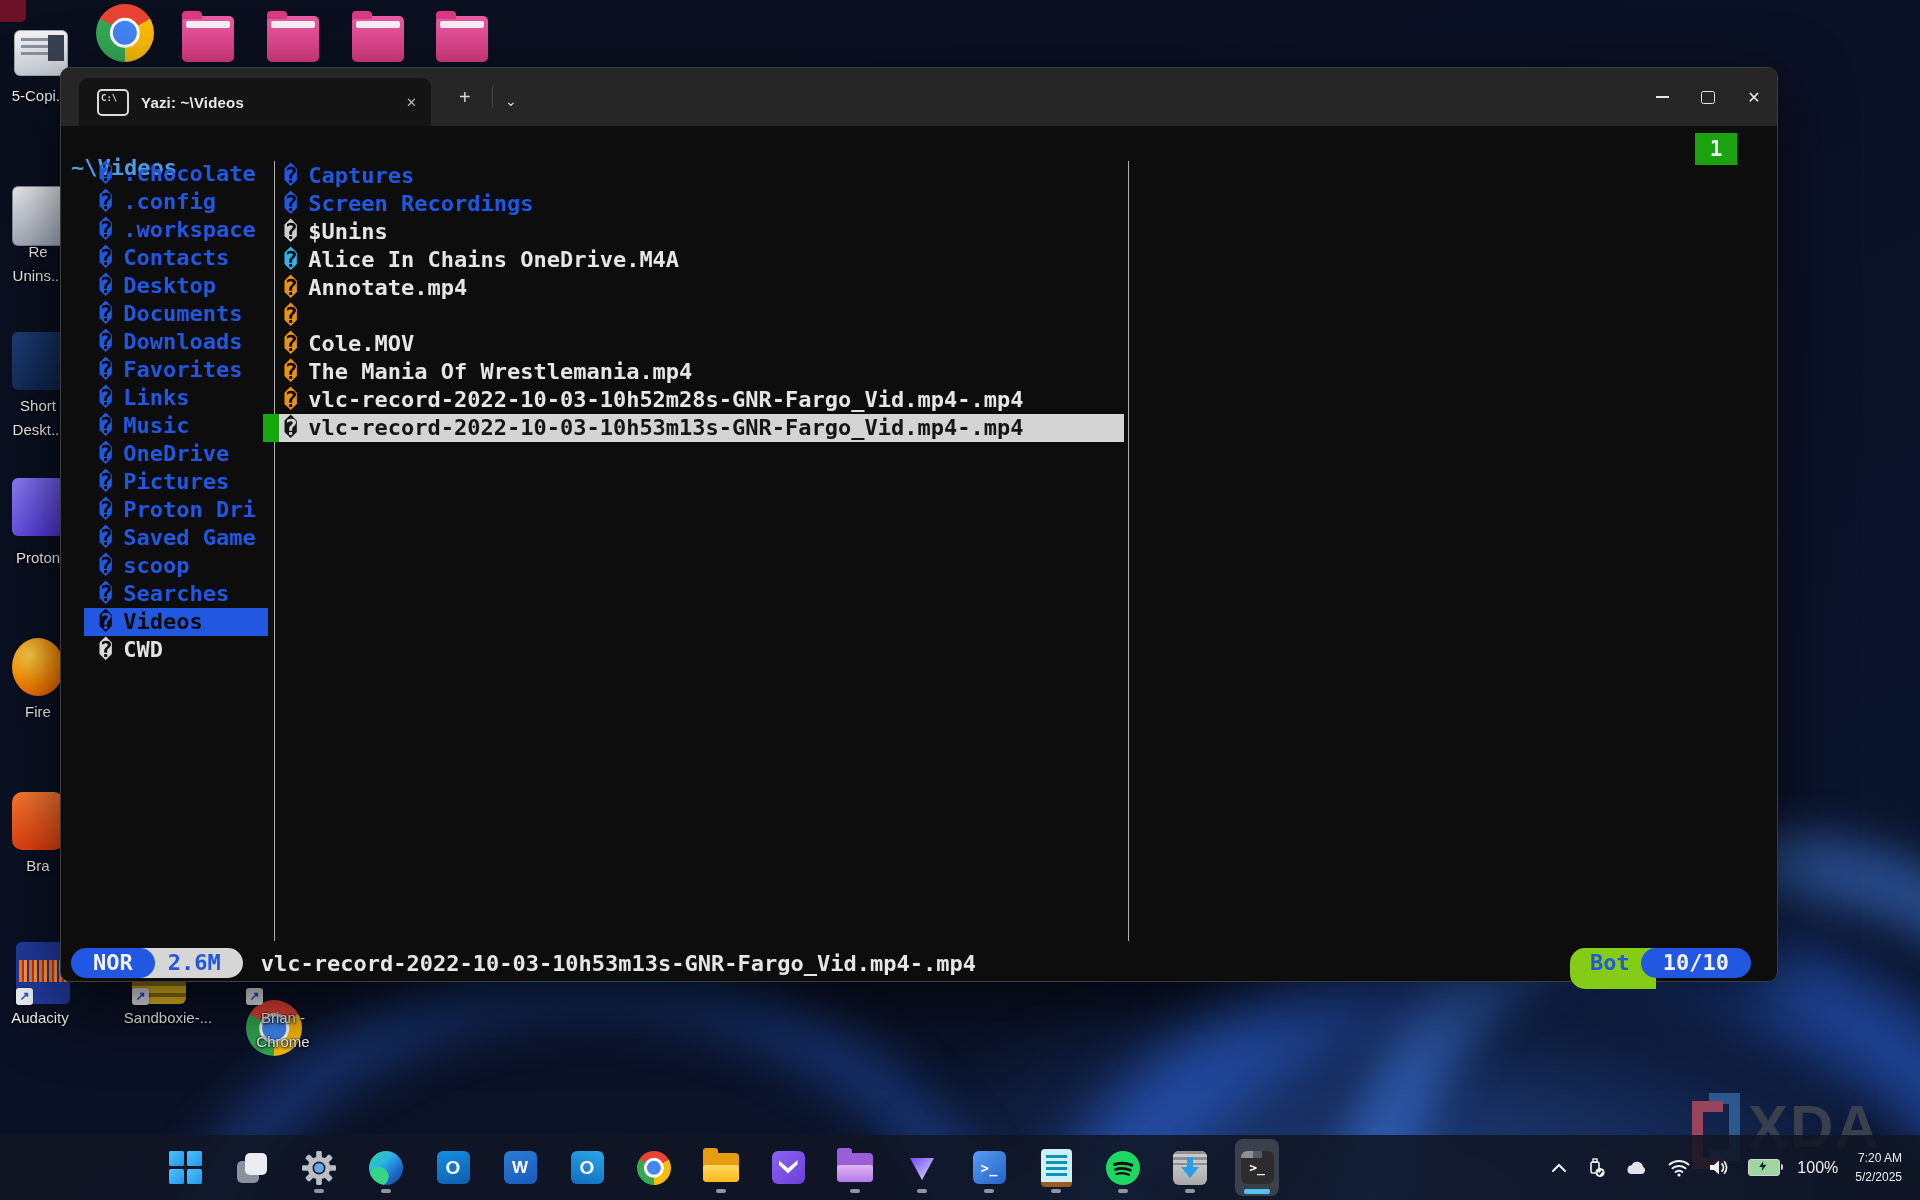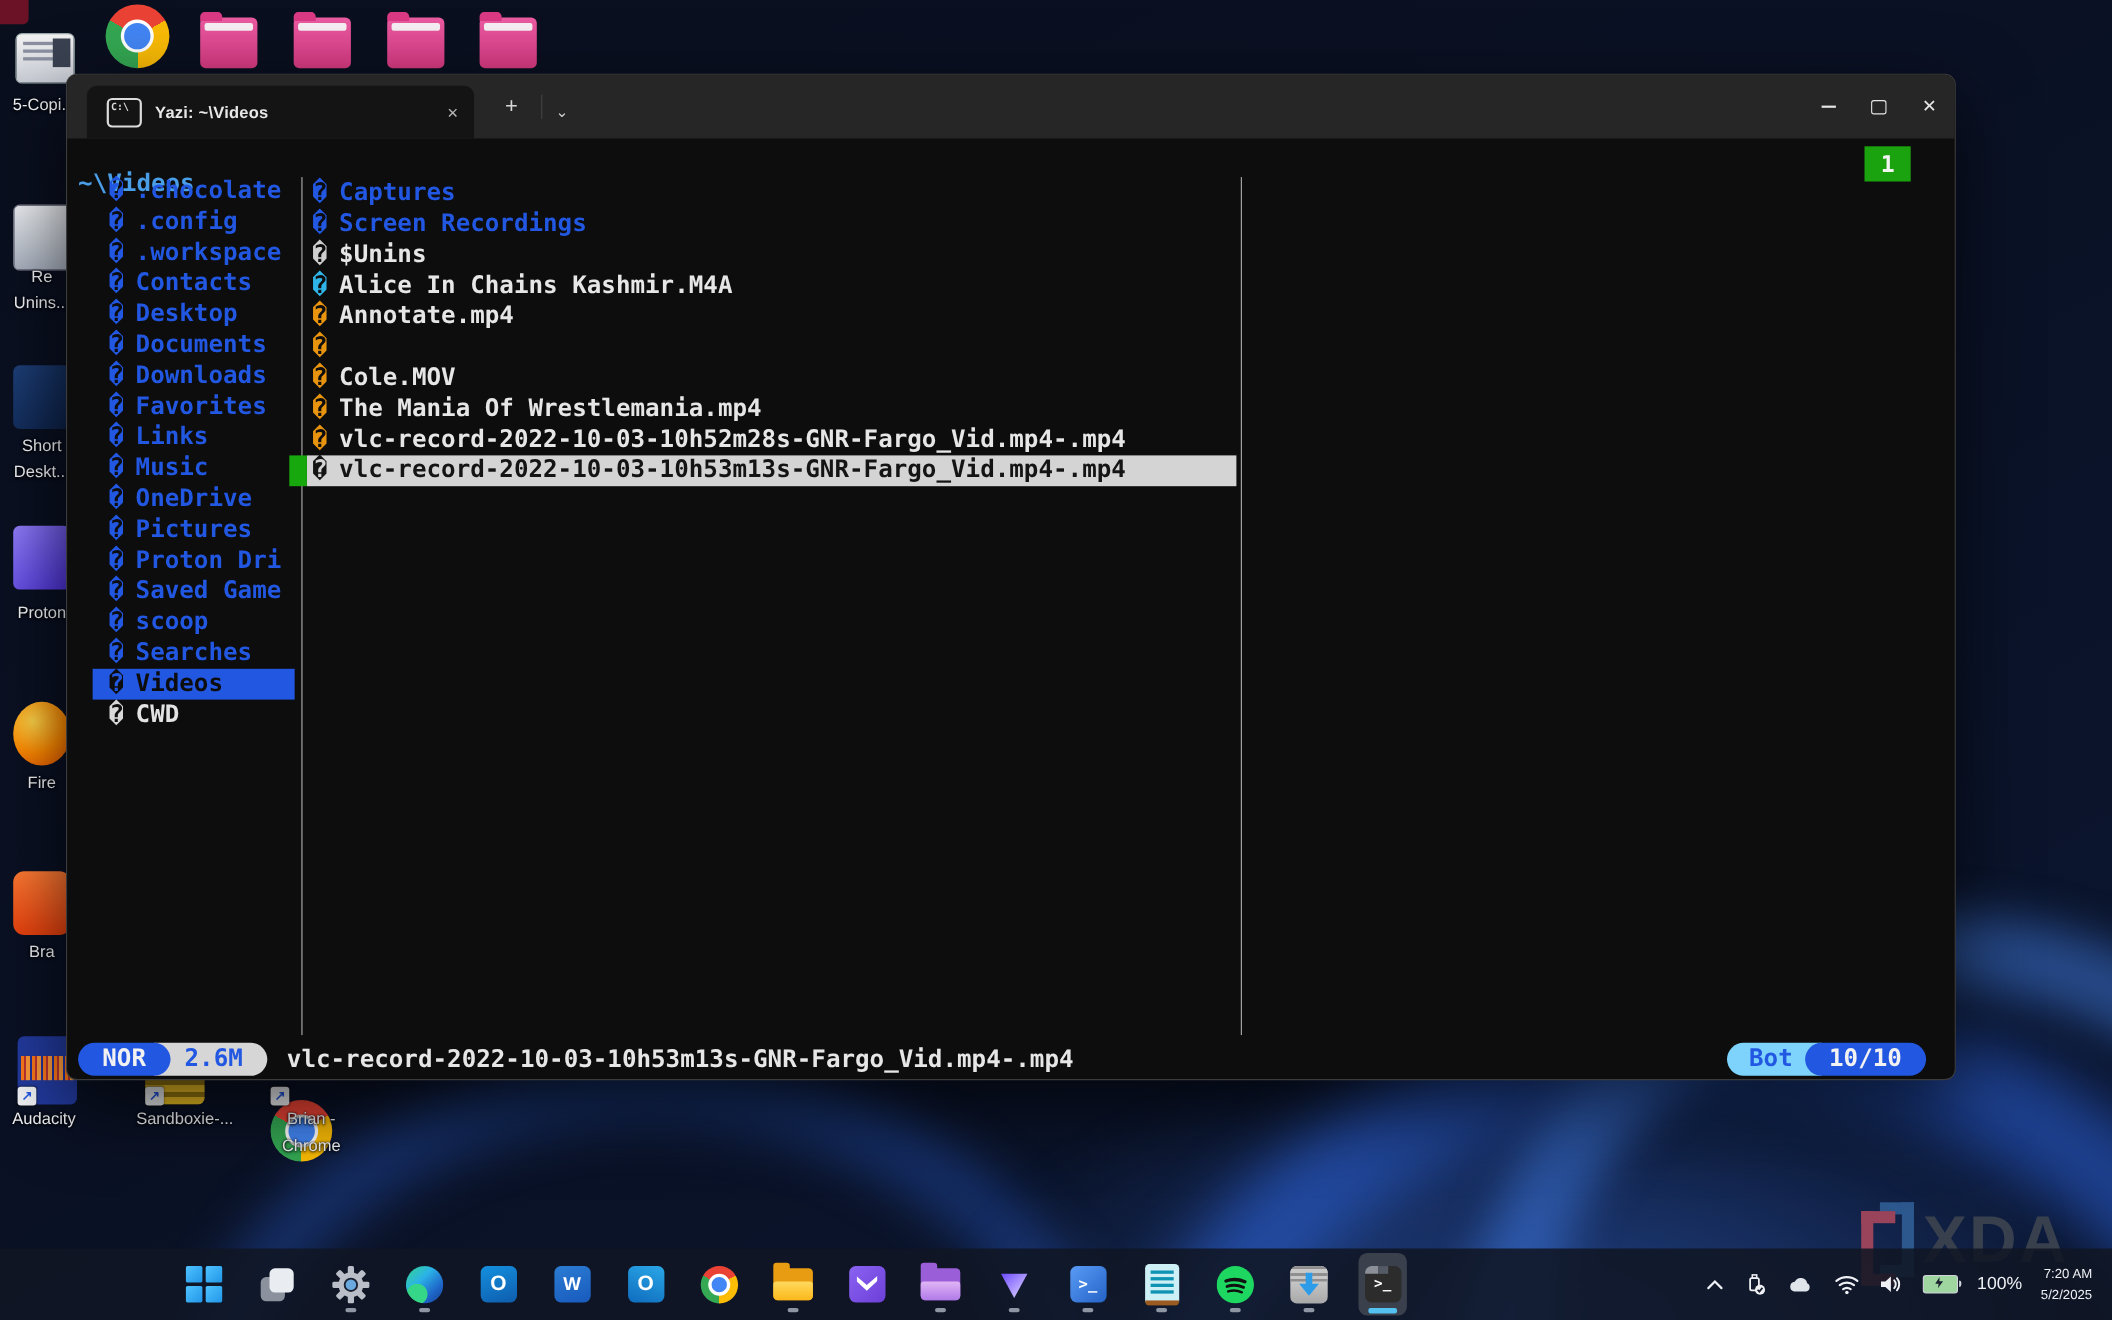--- a/index.html
+++ b/index.html
@@ -88,21 +88,21 @@
   #renamebox .rlabel{position:absolute;left:14px;top:-15px;padding:0 3px;background:#0d0d0d;color:#2257e2;font-weight:700;}
   #renamebox .rval{position:absolute;left:12px;top:20px;color:#ececec;font-weight:600;}
   .cursor{display:inline-block;width:2px;height:24px;background:#ececec;vertical-align:-4px;}
   
   #status{position:absolute;left:10px;top:822px;height:30px;display:flex;align-items:center;font-weight:700;}
   .pill{height:30px;line-height:30px;padding:0 22px;}
   #mode{background:#2257e2;color:#f2f2f2;border-radius:15px;position:relative;z-index:2;}
   #fsize{background:#d6d6d6;color:#2257e2;border-radius:0 15px 15px 0;margin-left:-15px;padding-left:28px;z-index:1;}
   #fname{margin-left:18px;color:#e6e6e6;font-weight:600;}
   #status-right{position:absolute;right:26px;top:822px;height:30px;display:flex;font-weight:700;}
-  #spos{background:#7dd3fc;color:#2257e2;border-radius:15px 0 0 15px;padding:0 26px 4px 20px;height:26px;line-height:30px;}
+  #spos{background:#84cc16;color:#2257e2;border-radius:15px 0 0 15px;padding:0 26px 15px 20px;height:26px;line-height:30px;}
   #scount{background:#2257e2;color:#f2f2f2;border-radius:15px;margin-left:-15px;padding:0 22px;height:30px;line-height:30px;}
   
   #xda{position:absolute;left:1692px;top:1092px;display:flex;align-items:center;z-index:3;opacity:.9;}
   #xda .bk1{width:20px;height:46px;border:11px solid #a8485c;border-right:none;transform:translateY(8px);}
   #xda .bk2{width:20px;height:46px;border:11px solid #2f5e96;border-left:none;margin-left:-14px;}
   #xda .xtxt{font-size:60px;font-weight:bold;color:#3d4450;letter-spacing:2px;margin-left:8px;font-family:"Liberation Sans",sans-serif;}
   
   #taskbar{position:absolute;left:0;bottom:0;width:1920px;height:65px;background:rgba(16,22,36,.87);z-index:5;}
   #tbicons{position:absolute;left:163px;top:4px;display:flex;gap:23px;}
   .tb{width:44px;height:57px;position:relative;display:flex;align-items:center;justify-content:center;}
@@ -268,21 +268,21 @@
         </div>
 
       <div id="filelist">
 
           <div class="row blue"><span class="fi">�</span><span>Captures</span></div>
 
           <div class="row blue"><span class="fi">�</span><span>Screen Recordings</span></div>
 
           <div class="row white"><span class="fi">�</span><span>$Unins</span></div>
 
-          <div class="row cyan"><span class="fi">�</span><span>Alice In Chains Kashmir.M4A</span></div>
+          <div class="row cyan"><span class="fi">�</span><span>Alice In Chains OneDrive.M4A</span></div>
 
           <div class="row orange"><span class="fi">�</span><span>Annotate.mp4</span></div>
 
           <div class="row orange"><span class="fi">�</span></div>
 
           <div class="row orange"><span class="fi">�</span><span>Cole.MOV</span></div>
 
           <div class="row orange"><span class="fi">�</span><span>The Mania Of Wrestlemania.mp4</span></div>
 
           <div class="row orange"><span class="fi">�</span><span>vlc-record-2022-10-03-10h52m28s-GNR-Fargo_Vid.mp4-.mp4</span></div>

